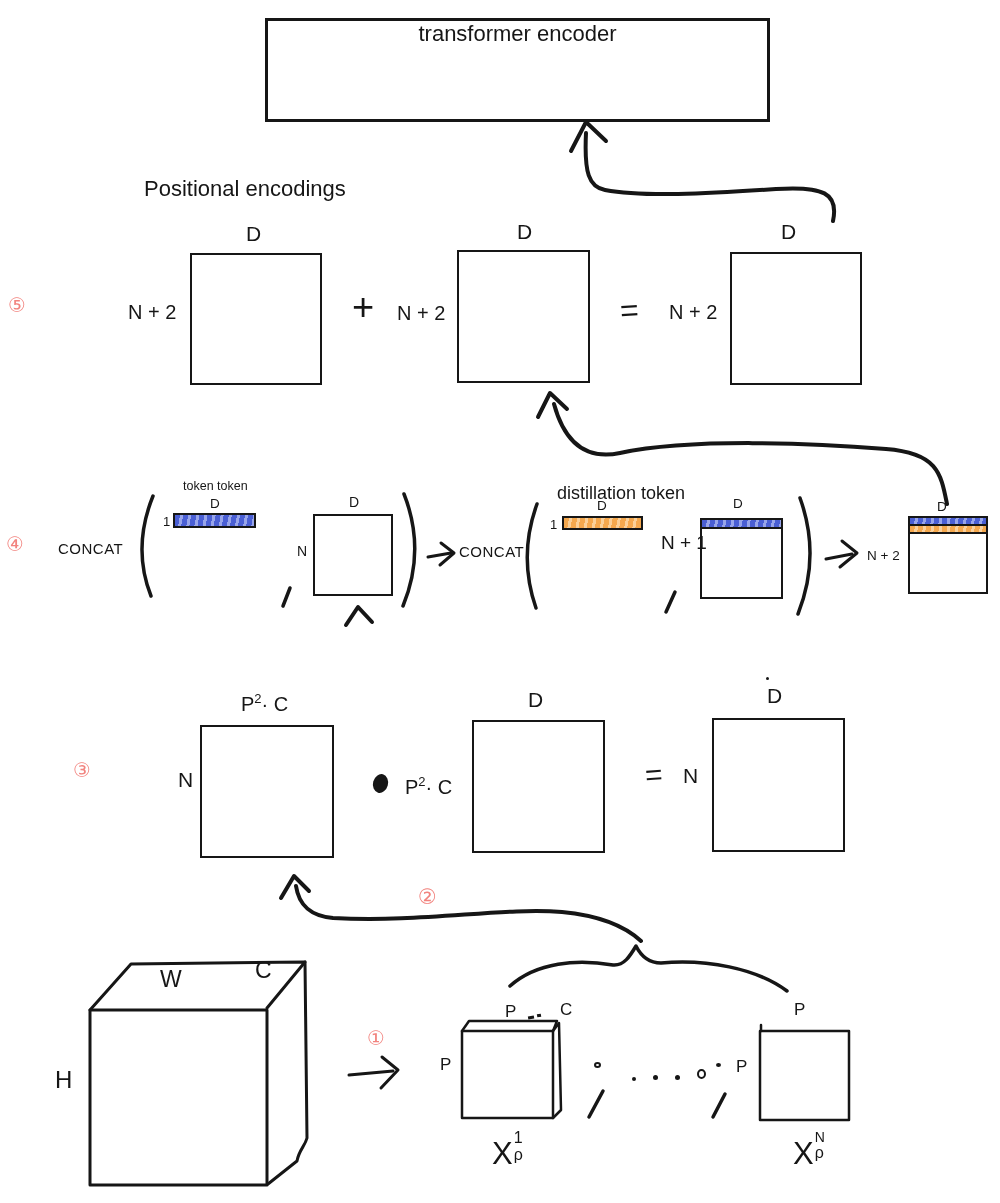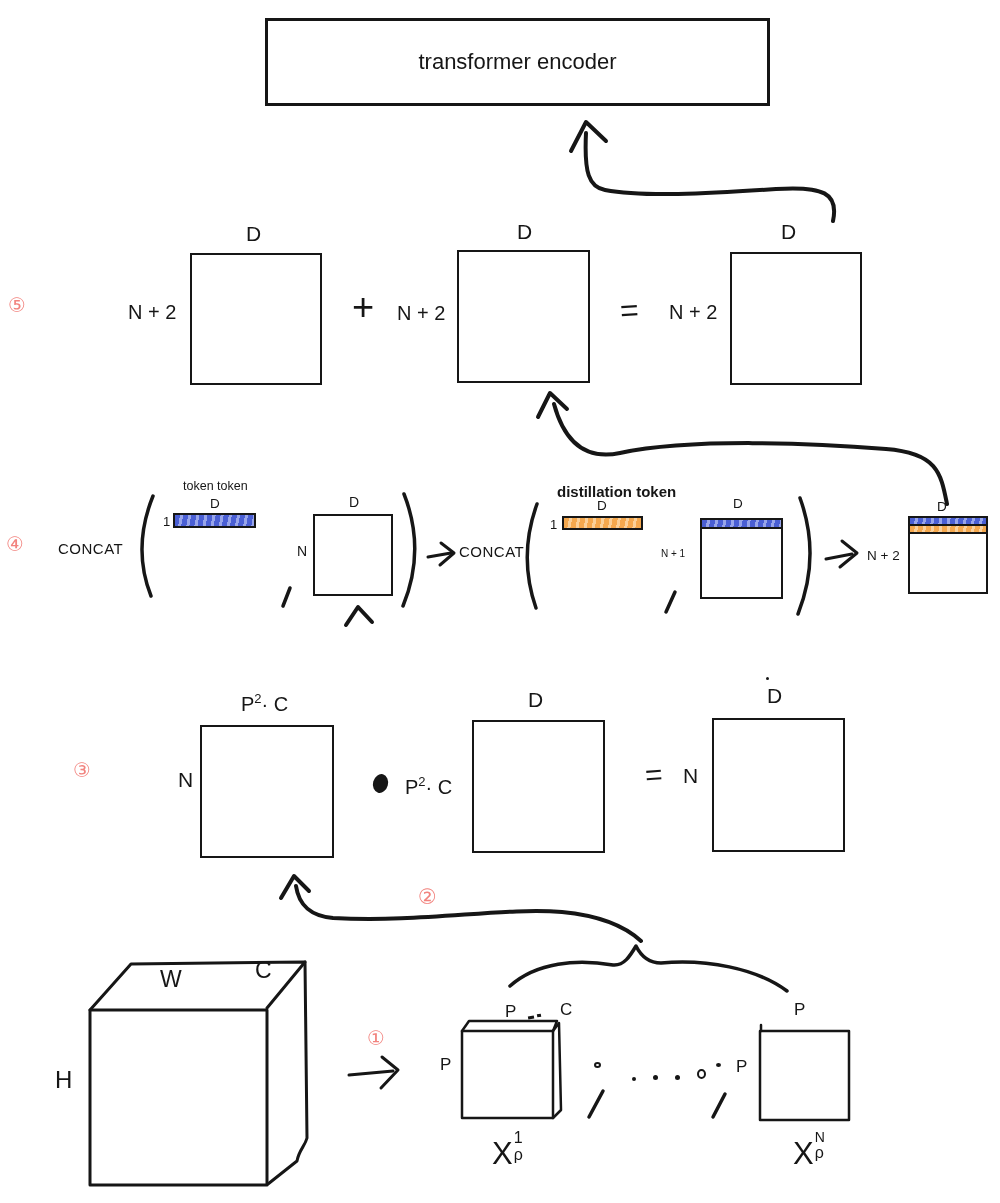--- a/index.html
+++ b/index.html
@@ -14,22 +14,22 @@
   .scribble-orange{background:repeating-linear-gradient(100deg,var(--c-token_orange,#f5a84e) 0 5px,var(--c-token_orange_light,#fbd099) 5px 8px);}
   .bar{position:absolute;border:2px solid var(--c-ink,#161616);box-sizing:border-box;}
   .stackbar{border:2px solid var(--c-ink,#161616);box-sizing:border-box;}
   .dotfill{position:absolute;background:var(--c-ink,#161616);border-radius:50%;}
   .dotring{position:absolute;border:2.5px solid var(--c-ink,#161616);border-radius:50%;box-sizing:border-box;}
   .penmark{position:absolute;background:var(--c-ink,#161616);}
   svg.strokes{position:absolute;left:0;top:0;pointer-events:none;}
   svg.strokes path, svg.strokes polyline, svg.strokes line{
     fill:none;stroke:var(--c-ink,#161616);stroke-linecap:round;stroke-linejoin:round;
   }
-  .enc{position:absolute;left:265px;top:18px;width:505px;height:88px;border:3px solid var(--c-ink,#161616);
-       box-sizing:border-box;display:flex;align-items:center;justify-content:center;font-size:22px;}
+  .enc{position:absolute;left:265px;top:18px;width:505px;height:104px;border:3px solid var(--c-ink,#161616);
+       box-sizing:border-box;display:flex;align-items:flex-start;justify-content:center;font-size:22px;}
   .xlabel{position:absolute;font-size:31px;display:flex;align-items:flex-start;}
   .xstack{display:inline-flex;flex-direction:column;font-size:16px;line-height:1.05;margin-left:1px;margin-top:-6px;}
 </style>
 </head>
 <body>
 
 <div id="canvas">
 
   <svg class="strokes" width="1000" height="1203" viewBox="0 0 1000 1203">
 
@@ -72,20 +72,21 @@
     <path d="M 761 1025 L 761 1031" stroke-width="2.5"></path>
 
     <line x1="589" y1="1117" x2="603" y2="1091" stroke-width="3.5"></line>
     <line x1="713" y1="1117" x2="725" y2="1094" stroke-width="3.5"></line>
   </svg>
 
   <div class="enc">
     <span>transformer encoder</span>
   </div>
 
+  <span class="t" style="left:144px;top:176px;font-size:22px;">Positional encodings</span>
 
   <span class="marker" style="left:8px;top:295px;">⑤</span>
 
   <span class="t" style="left:246px;top:222px;font-size:21px;">D</span>
   <span class="t" style="left:128px;top:301px;font-size:20px;">N + 2</span>
   <div class="box" style="left:190px;top:253px;width:132px;height:132px;"></div>
 
   <span class="t" style="left:352px;top:286px;font-size:38px;font-weight:400;">+</span>
 
   <span class="t" style="left:397px;top:302px;font-size:20px;">N + 2</span>
@@ -105,26 +106,26 @@
   <span class="t" style="left:163px;top:514px;font-size:13px;">1</span>
   <span class="t" style="left:210px;top:496px;font-size:13.5px;">D</span>
   <div class="bar scribble-blue" style="left:173px;top:513px;width:83px;height:15px;"></div>
 
   <span class="t" style="left:297px;top:543px;font-size:14px;">N</span>
   <span class="t" style="left:349px;top:494px;font-size:14px;">D</span>
   <div class="box" style="left:313px;top:514px;width:80px;height:82px;"></div>
 
   <span class="t" style="left:459px;top:543px;font-size:15px;letter-spacing:0.5px;">CONCAT</span>
 
-  <span class="t" style="left:557px;top:483px;font-size:15px;font-weight:bold;">distillation token</span>
+  <span class="t" style="left:557px;top:483px;font-size:18px;">distillation token</span>
   <span class="t" style="left:550px;top:517px;font-size:13px;">1</span>
   <span class="t" style="left:597px;top:498px;font-size:13.5px;">D</span>
   <div class="bar scribble-orange" style="left:562px;top:516px;width:81px;height:14px;"></div>
 
-  <span class="t" style="left:661px;top:548px;font-size:10px;">N + 1</span>
+  <span class="t" style="left:661px;top:532px;font-size:19px;">N + 1</span>
   <span class="t" style="left:733px;top:496px;font-size:13.5px;">D</span>
   <div style="position:absolute;left:700px;top:518px;width:83px;">
     <div class="stackbar scribble-blue" style="height:11px;"></div>
     <div class="stackbar" style="height:72px;margin-top:-2px;"></div>
   </div>
 
   <span class="t" style="left:867px;top:548px;font-size:13.5px;">N + 2</span>
   <span class="t" style="left:937px;top:499px;font-size:13.5px;">D</span>
   <div style="position:absolute;left:908px;top:516px;width:80px;">
     <div class="stackbar scribble-blue" style="height:10px;"></div>

